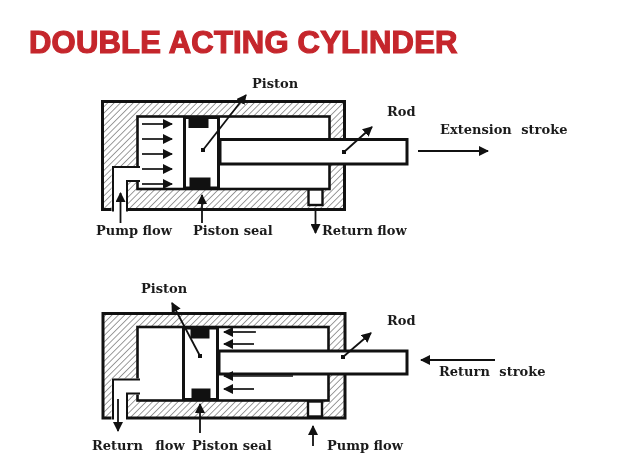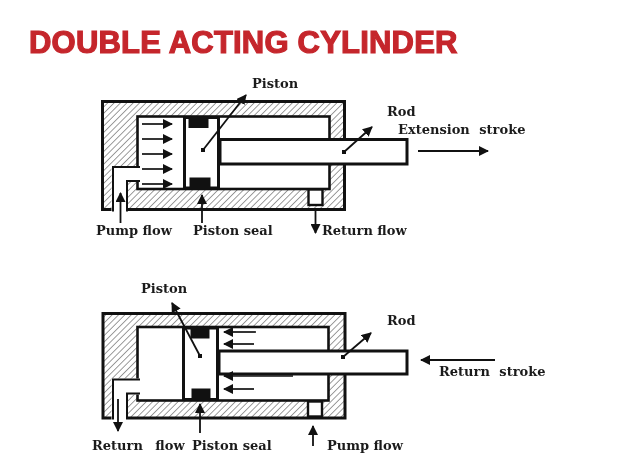--- a/index.html
+++ b/index.html
@@ -77,21 +77,21 @@
         <line x1="120.5" y1="223" x2="120.5" y2="193" marker-end="url(#ah1)"></line>
         <line x1="202" y1="223" x2="202" y2="195" marker-end="url(#ah1)"></line>
         <line x1="315.5" y1="211" x2="315.5" y2="233" marker-end="url(#ah1)"></line>
       </g>
       <rect x="201" y="148" width="4" height="4" fill="#111"></rect>
       <rect x="342" y="150" width="4" height="4" fill="#111"></rect>
     </svg>
 
     <div class="lbl" style="left:252px;top:77px;">Piston</div>
     <div class="lbl" style="left:387px;top:105px;">Rod</div>
-    <div class="lbl spread" style="left:398px;top:123px;">Extension stroke</div>
+    <div class="lbl spread" style="left:440px;top:123px;">Extension stroke</div>
     <div class="lbl" style="left:96px;top:224px;">Pump flow</div>
     <div class="lbl" style="left:193px;top:224px;">Piston seal</div>
     <div class="lbl" style="left:322px;top:224px;">Return flow</div>
   </div>
 
   <div class="diagram">
     <svg width="455" height="180" viewBox="85 280 455 180" style="left:85px;top:280px;">
       <defs>
         <pattern id="hatch2" width="4.5" height="4.5" patternUnits="userSpaceOnUse" patternTransform="rotate(45)">
           <rect width="4.5" height="4.5" fill="#ffffff"></rect>

